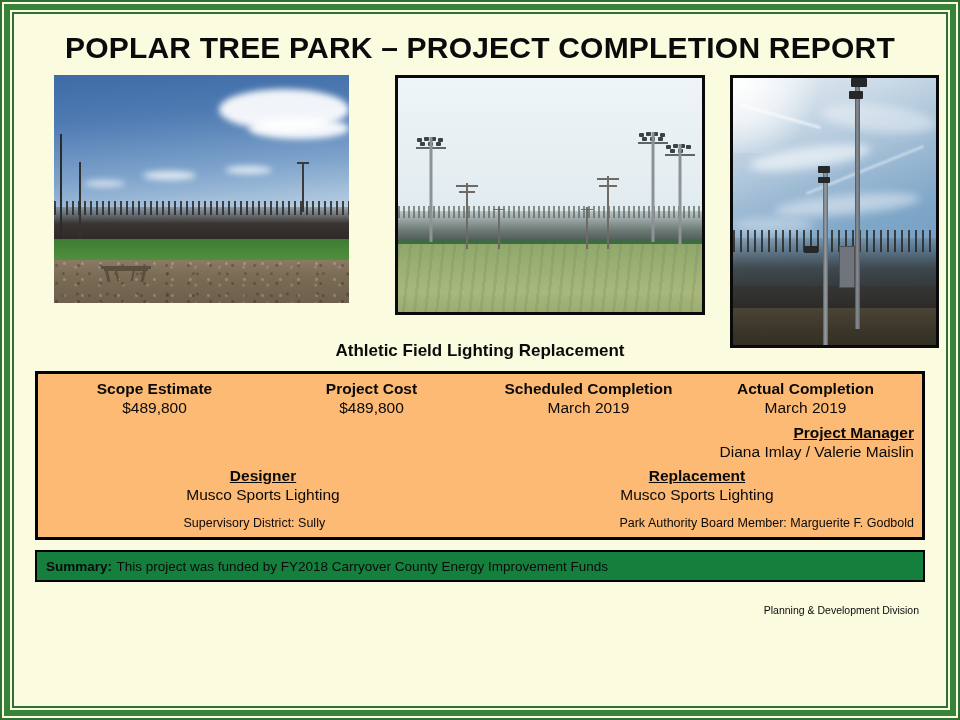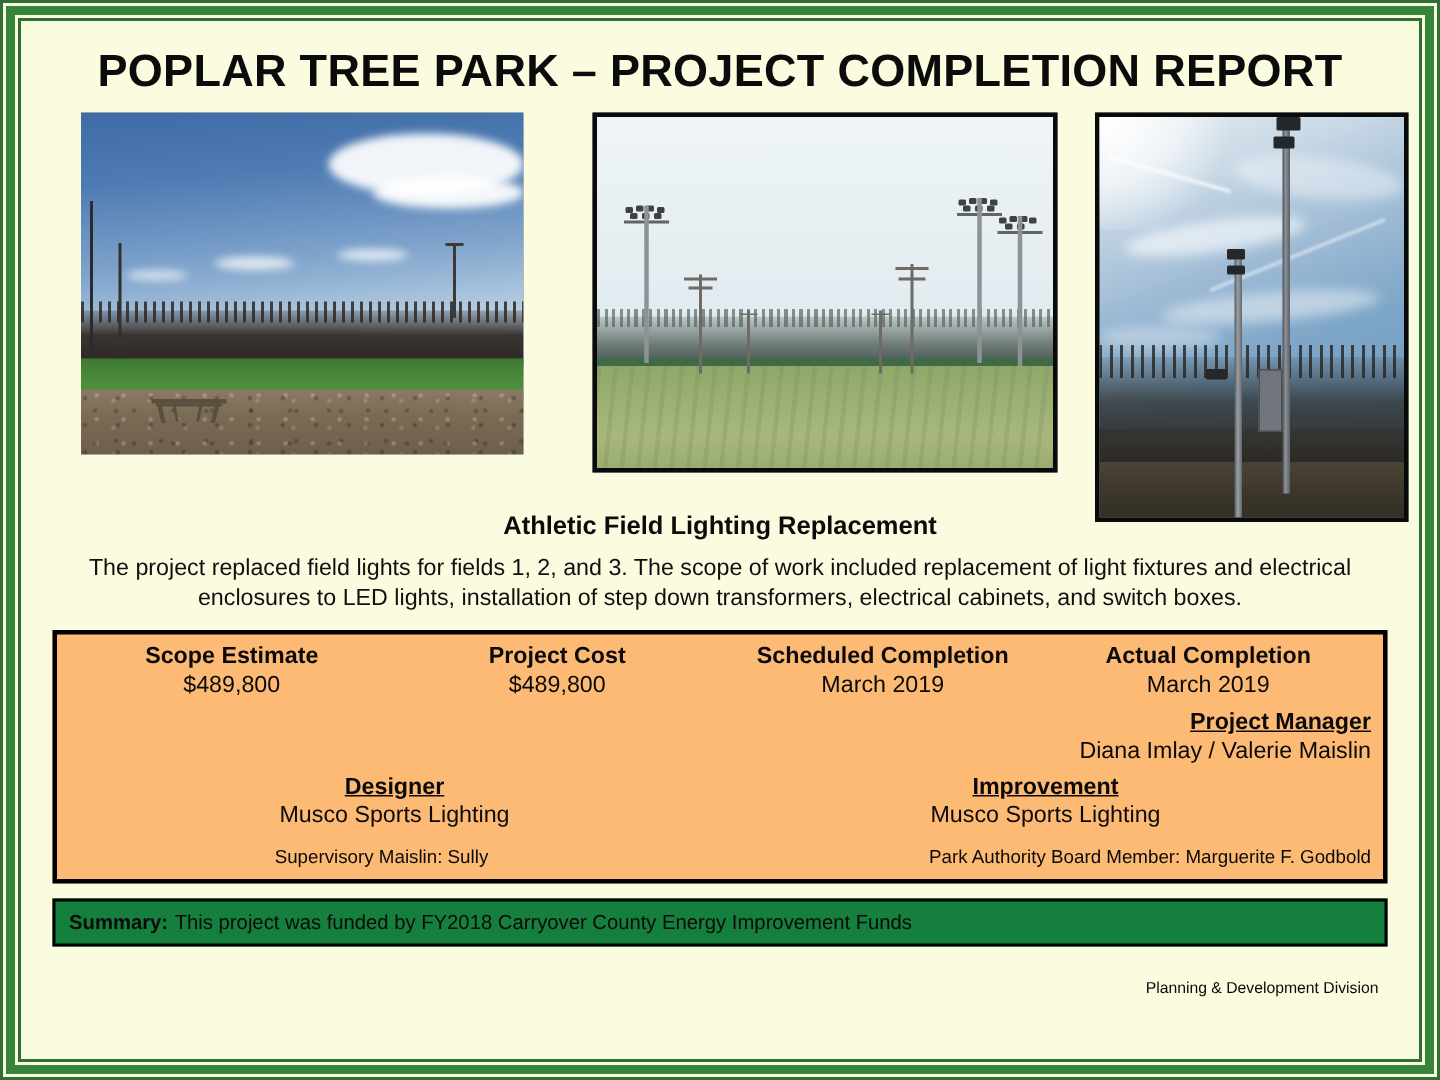--- a/index.html
+++ b/index.html
@@ -439,21 +439,20 @@
       <div class="ph-layer p3-fix" style="left:57%;top:5%;width:14px;height:8px;"></div>
       <div class="ph-layer p3-pole-b"></div>
       <div class="ph-layer p3-fix" style="left:42%;top:33%;width:12px;height:7px;"></div>
       <div class="ph-layer p3-fix" style="left:42%;top:37%;width:12px;height:6px;"></div>
       <div class="ph-layer p3-fix" style="left:35%;top:63%;width:14px;height:7px;"></div>
       <div class="ph-layer p3-cab"></div>
     </div>
   </div>
 
   <div class="subtitle">Athletic Field Lighting Replacement</div>
-  <div class="description">The project replaced field lights for fields 1, 2, and 3. The scope of work included replacement of light fixtures and electrical enclosures to LED lights, installation of step down transformers, electrical cabinets, and switch boxes.</div>
 
   <div class="details-box">
 
     <div class="cols4">
       <div>
         <div class="hd">Scope Estimate</div>
         <div class="vl">$489,800</div>
       </div>
       <div>
         <div class="hd">Project Cost</div>
@@ -473,28 +472,28 @@
       <div class="pm-head">Project Manager</div>
       <div class="pm-name">Diana Imlay /  Valerie Maislin</div>
     </div>
 
     <div class="cols2">
       <div>
         <div class="hd">Designer</div>
         <div class="vl">Musco Sports Lighting</div>
       </div>
       <div>
-        <div class="hd">Improvement</div>
+        <div class="hd">Replacement</div>
         <div class="vl">Musco Sports Lighting</div>
       </div>
     </div>
 
     <div class="meta-row">
       <div class="m1">
-        <span>Supervisory Maislin: Sully</span>
+        <span>Supervisory District: Sully</span>
       </div>
       <div class="m2">
         <span>Park Authority Board Member: Marguerite F. Godbold</span>
       </div>
     </div>
   </div>
 
   <div class="summary-box">
     <b>Summary:</b>
     <span>This project was funded by FY2018 Carryover County Energy Improvement Funds</span>

